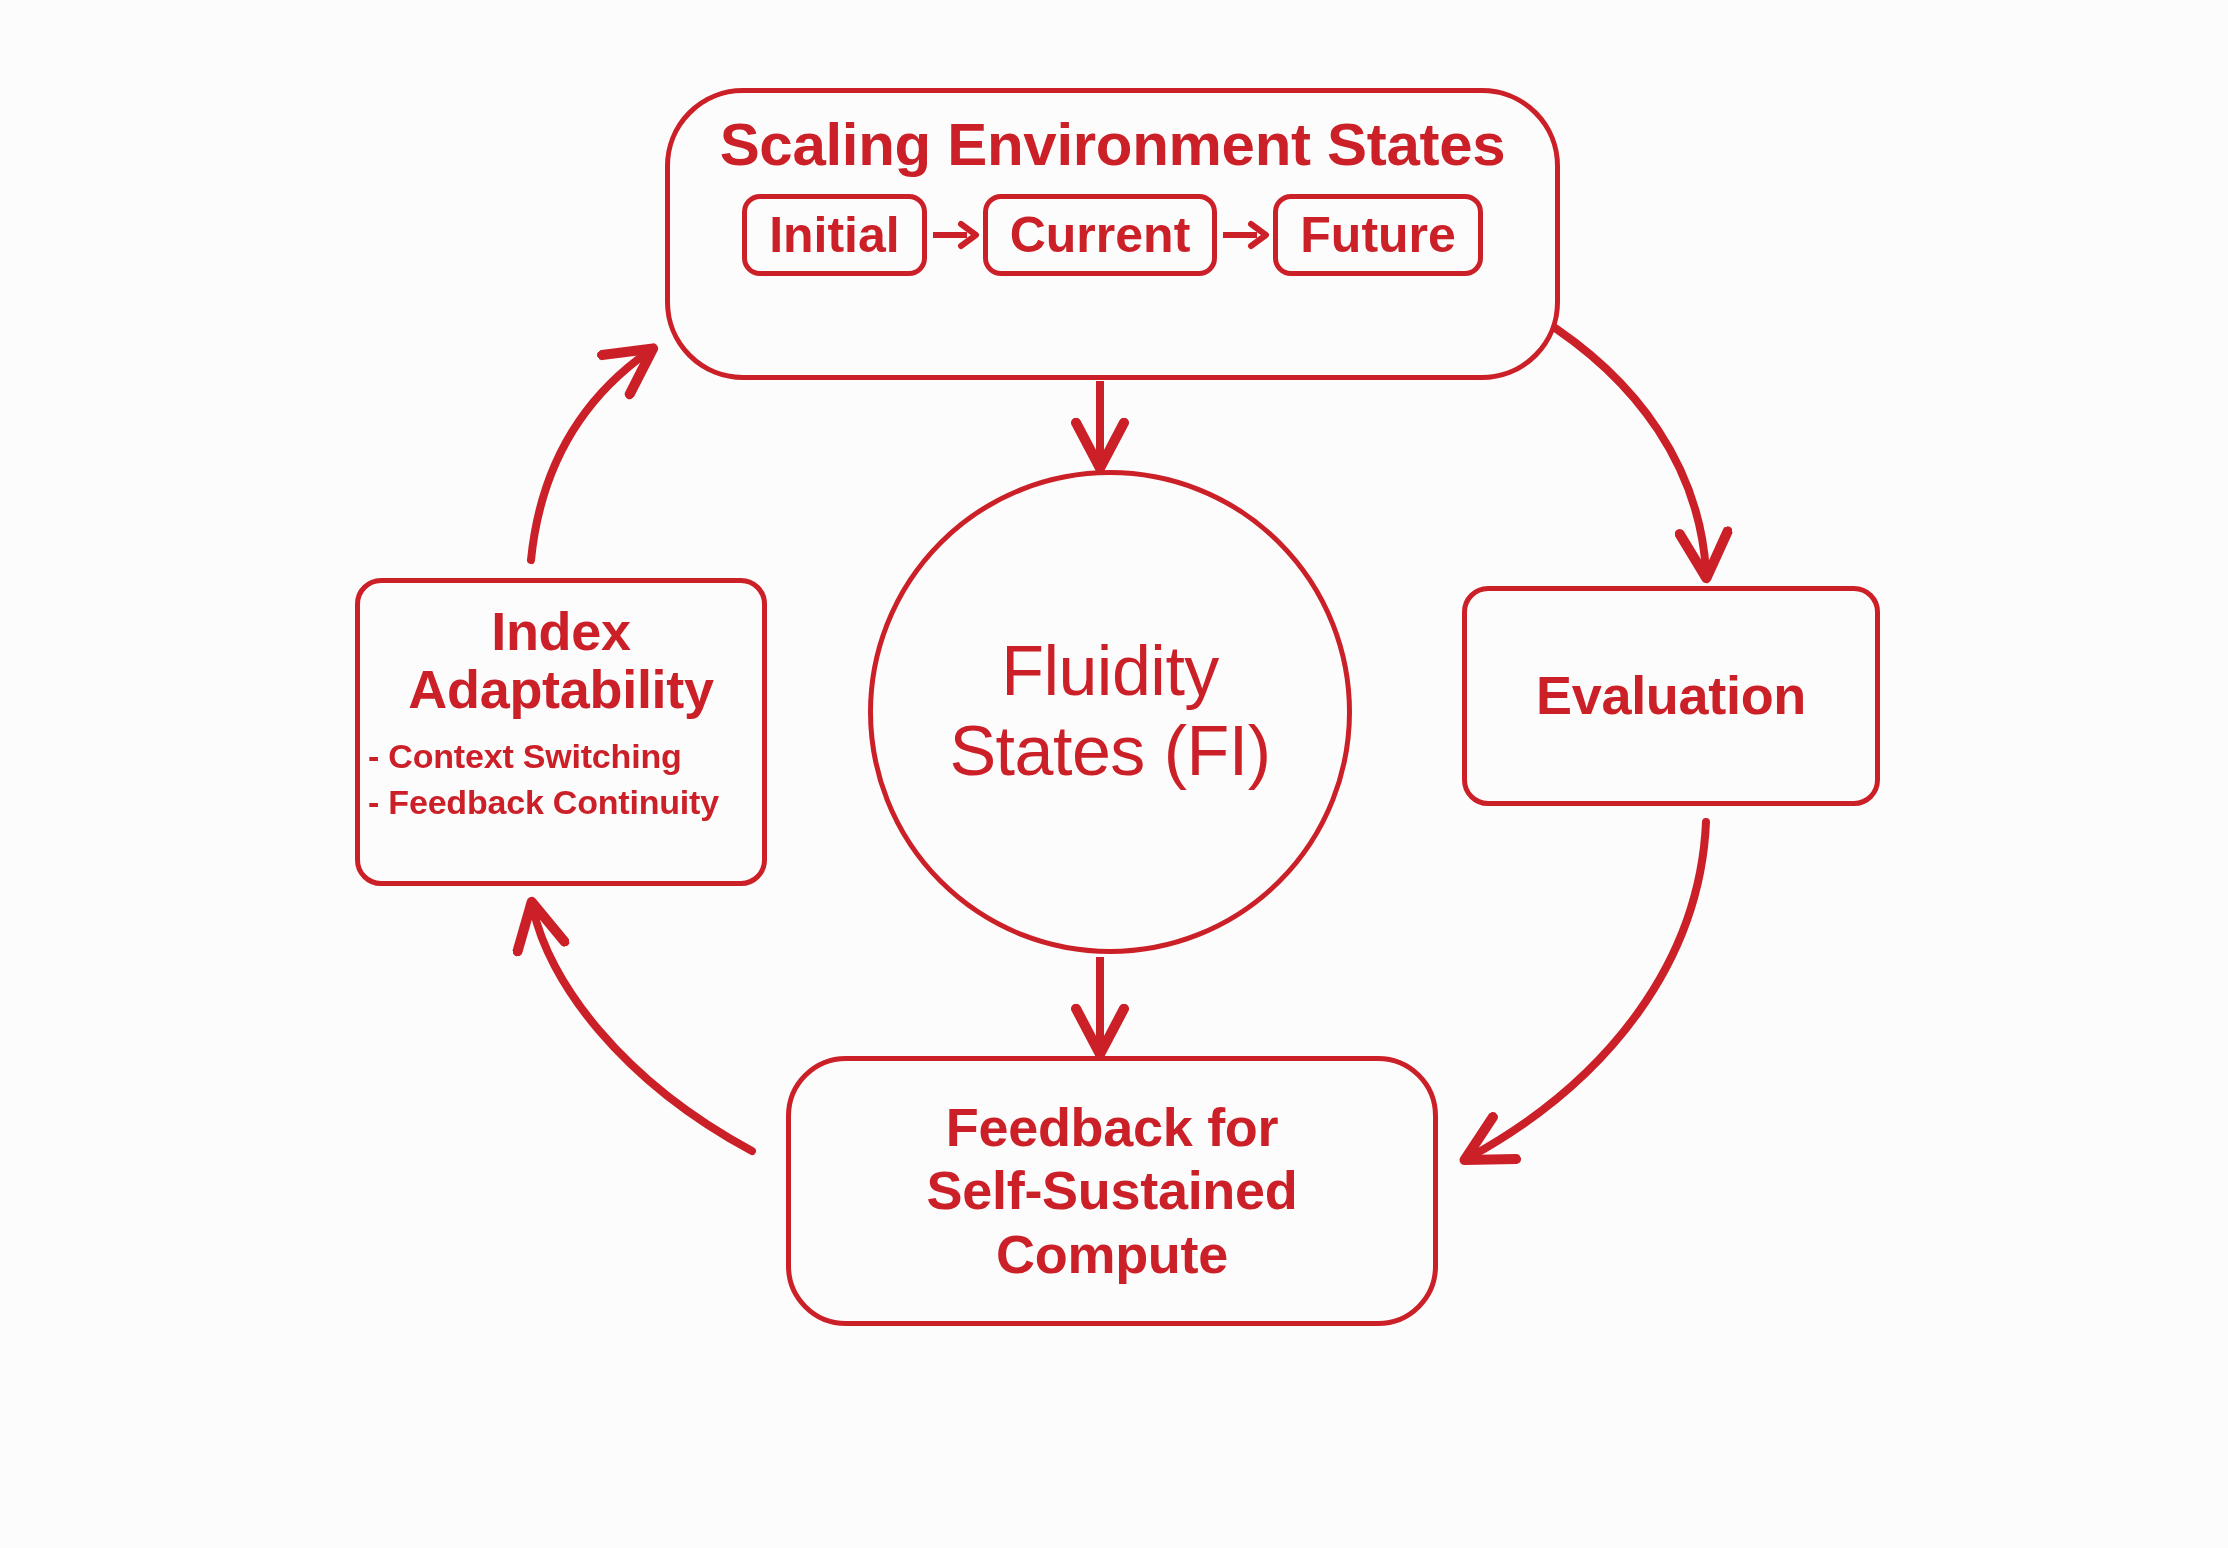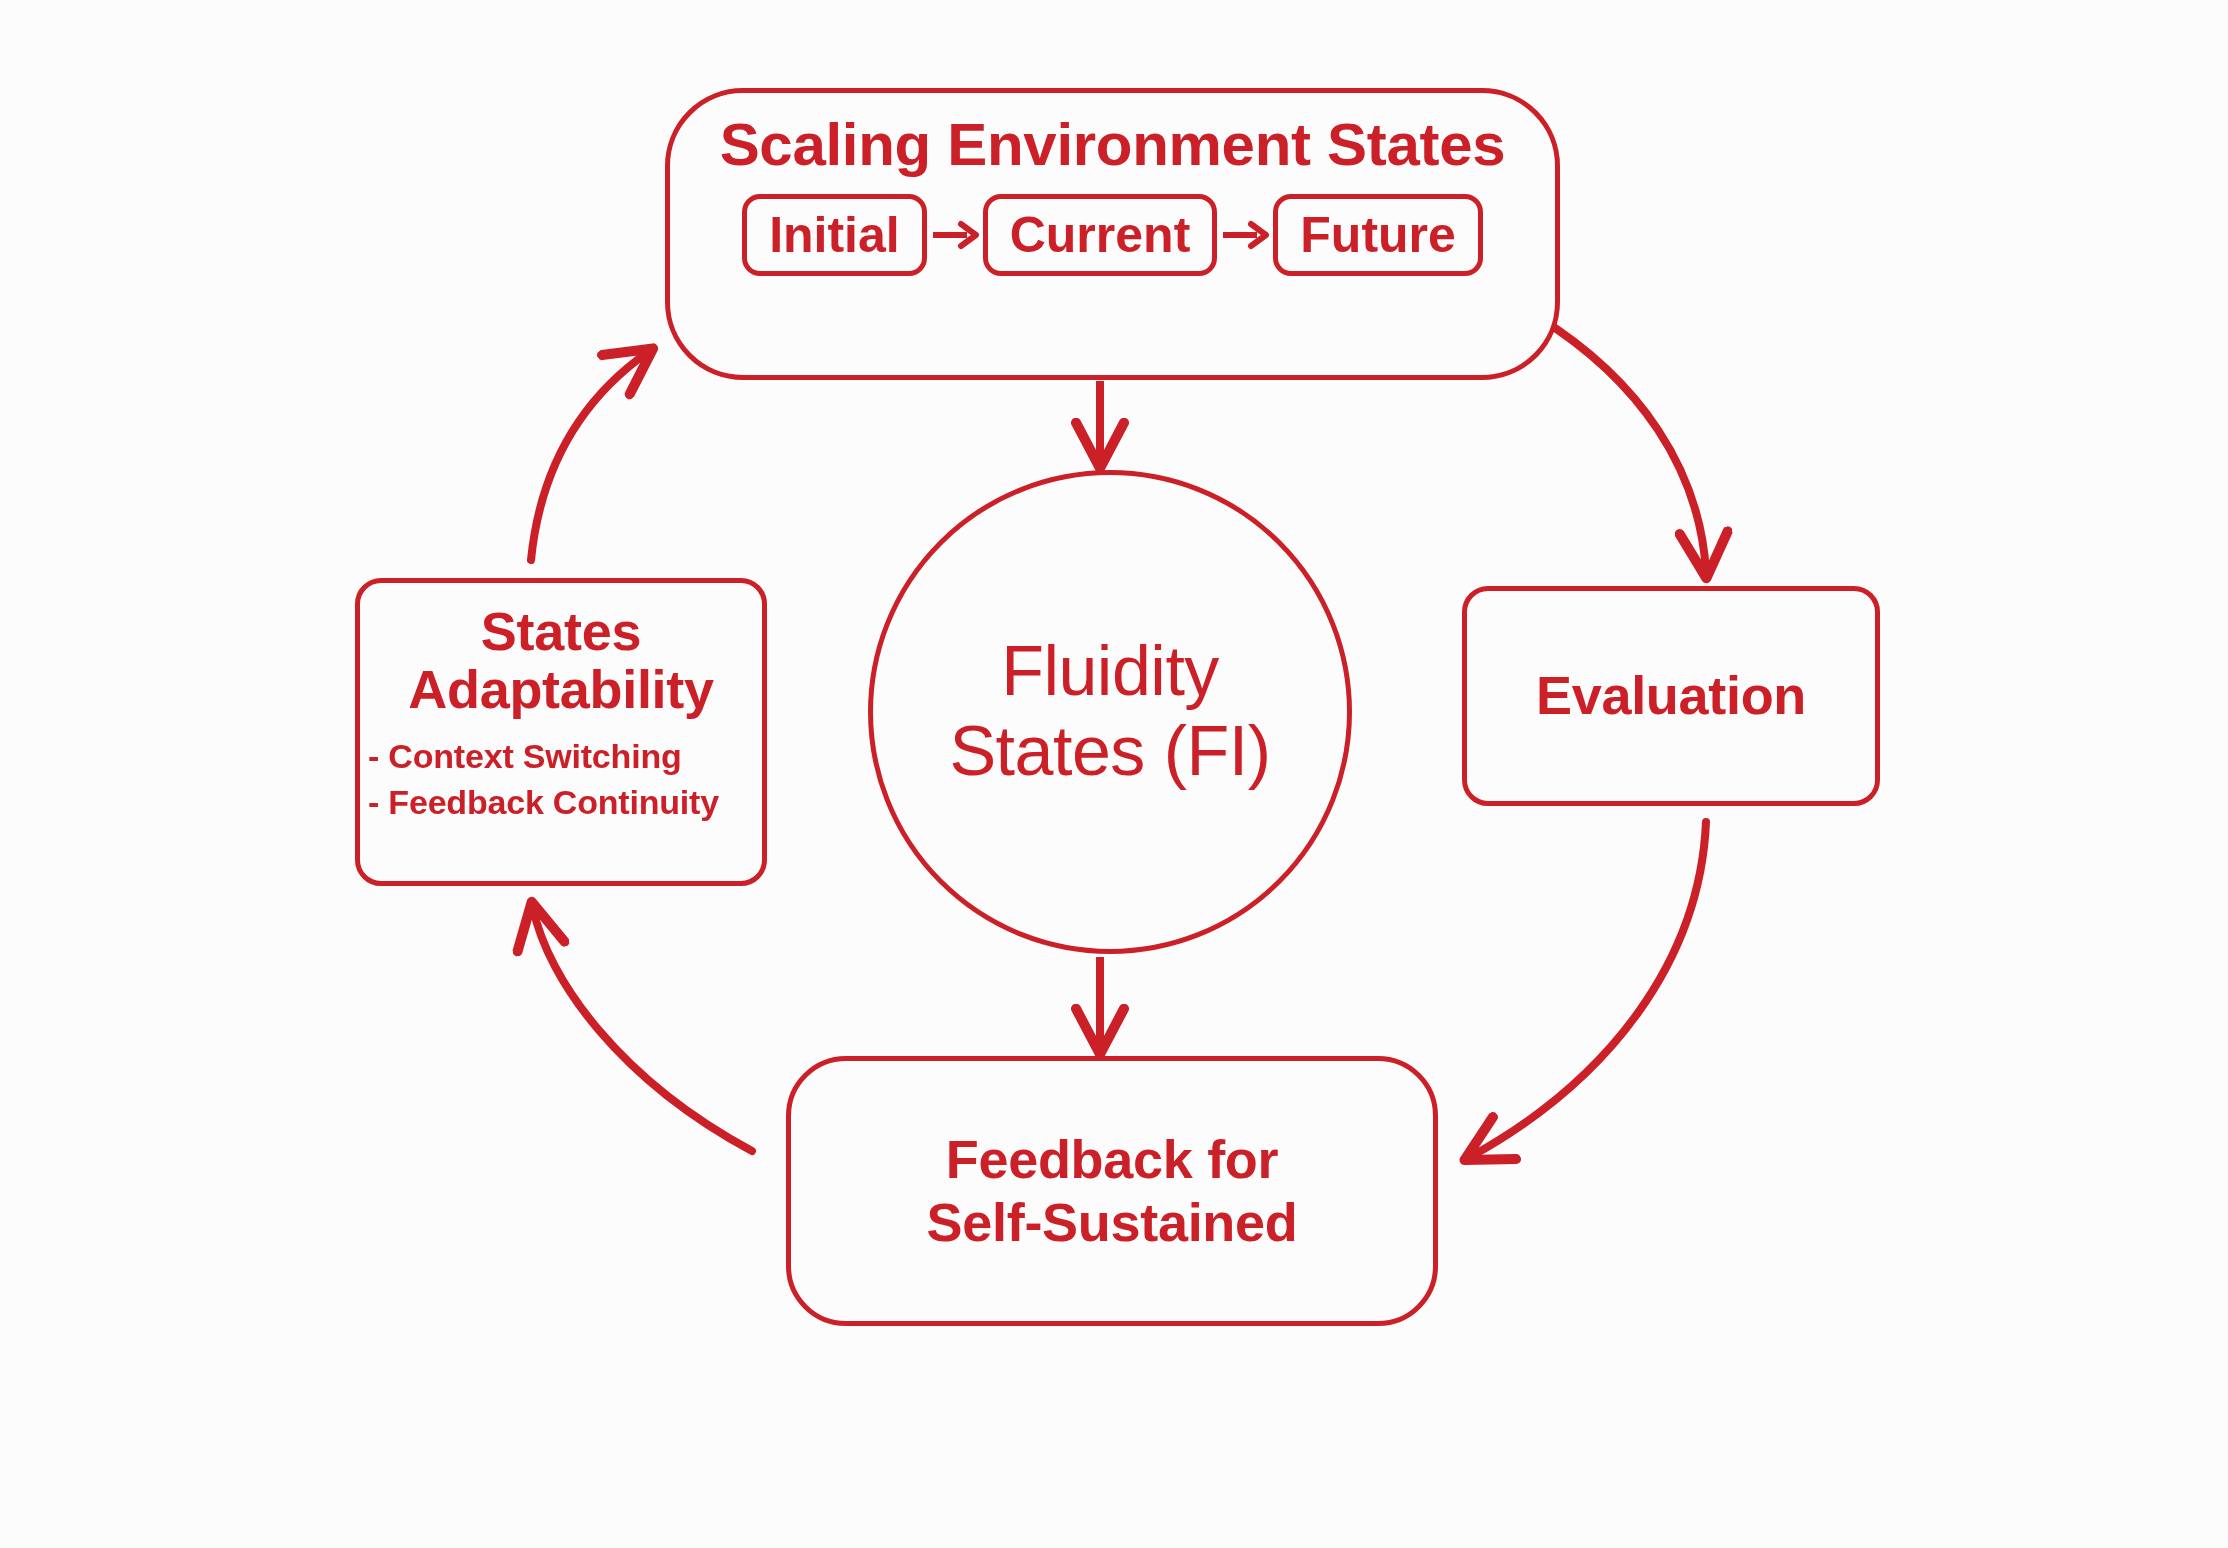--- a/index.html
+++ b/index.html
@@ -204,31 +204,32 @@
     </div>
   </div>
 
   <div class="node" id="fluidity">
     <div>Fluidity</div>
     <div>States (FI)</div>
   </div>
 
   <div class="node" id="model-adapt">
     <div id="model-adapt-title">
-      <div>States</div>
+      <div>Index</div>
       <div>Adaptability</div>
     </div>
     <div id="model-adapt-list">
       <span class="bullet">- Context Switching</span>
       <span class="bullet">- Feedback Continuity</span>
     </div>
   </div>
 
   <div class="node" id="benchmark">
     <div>Evaluation</div>
   </div>
 
   <div class="node" id="feedback">
     <div>Feedback for</div>
     <div>Self-Sustained</div>
+    <div>Compute</div>
   </div>
 
 </div>
 
 </body></html>

